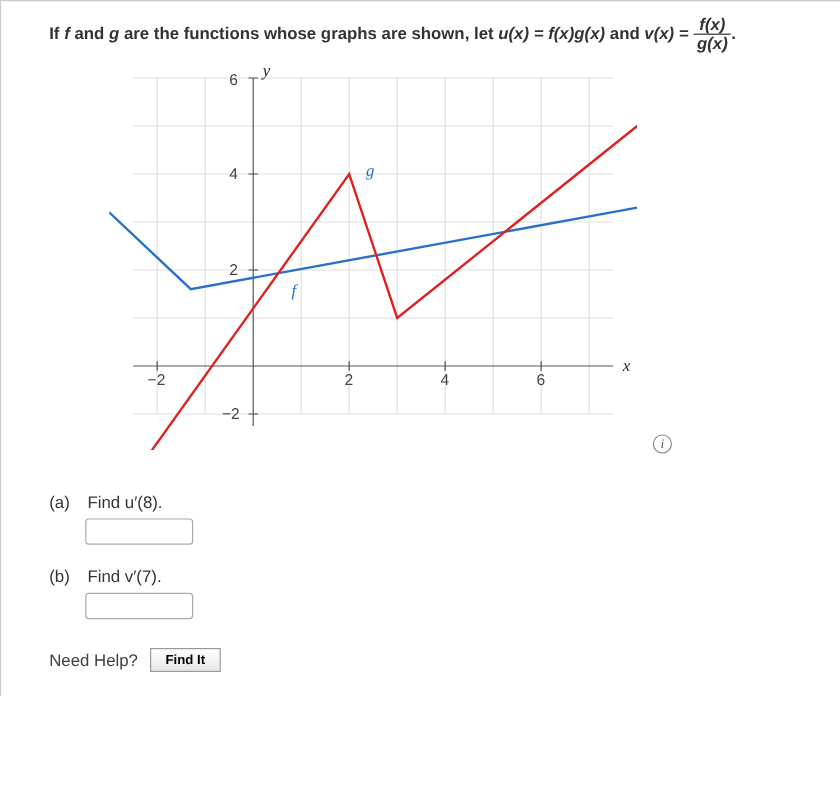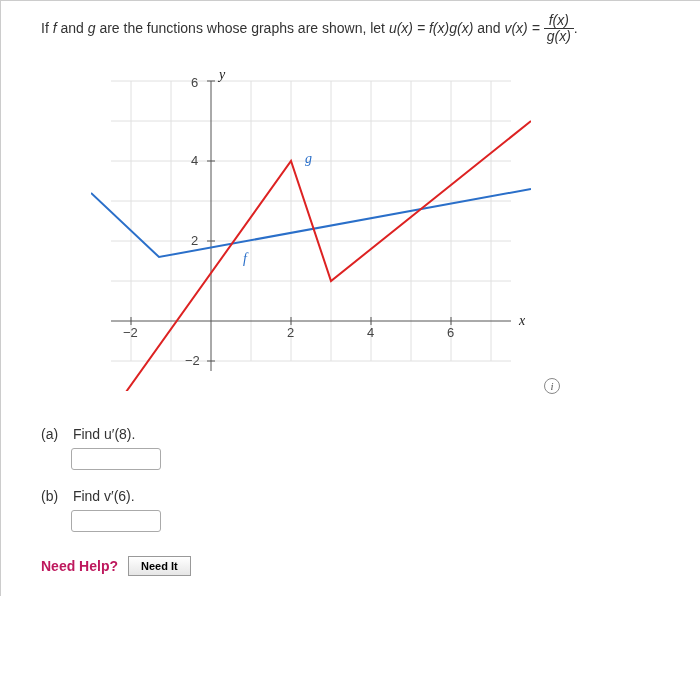--- a/index.html
+++ b/index.html
@@ -7,22 +7,23 @@
     font-family: Arial, Helvetica, sans-serif;
     font-size: 14px;
     color: #333;
     background: #fff;
     width: 700px;
     padding: 12px 20px 20px 40px;
     border-left: 1px solid #ccc;
     border-top: 1px solid #ccc;
   }
   .prompt {
-    margin-bottom: 16px;
+    margin-bottom: 0;
     line-height: 1.6;
+    font-weight: bold;
   }
   .prompt .italic { font-style: italic; }
   .frac {
     display: inline-block;
     vertical-align: middle;
     text-align: center;
     font-style: italic;
   }
   .frac .num {
     display: block;
@@ -69,22 +70,22 @@
     border-radius: 3px;
     padding: 0 4px;
   }
   .help-row {
     margin-top: 24px;
     display: flex;
     align-items: center;
     gap: 10px;
   }
   .need-help {
-    color: #be185d;
-    font-weight: bold;
+    color: #404040;
+    font-weight: normal;
     font-size: 14px;
     text-align: center;
   }
   .read-it {
     background: linear-gradient(#fff, #e6e6e6);
     border: 1px solid #999;
     font-size: 11px;
     font-weight: bold;
     padding: 3px 12px;
     cursor: pointer;
@@ -168,20 +169,20 @@
 </div>
 
 <div class="question">
   <span class="q-label">(a)</span>
   <span>Find u′(8).</span>
 </div>
 <input class="answer-input" type="text" style="">
 
 <div class="question">
   <span class="q-label">(b)</span>
-  <span>Find v′(6).</span>
+  <span>Find v′(7).</span>
 </div>
 <input class="answer-input" type="text" style="">
 
 <div class="help-row">
   <span class="need-help">Need Help?</span>
-  <button class="read-it">Need It</button>
+  <button class="read-it">Find It</button>
 </div>
 
 </body></html>

